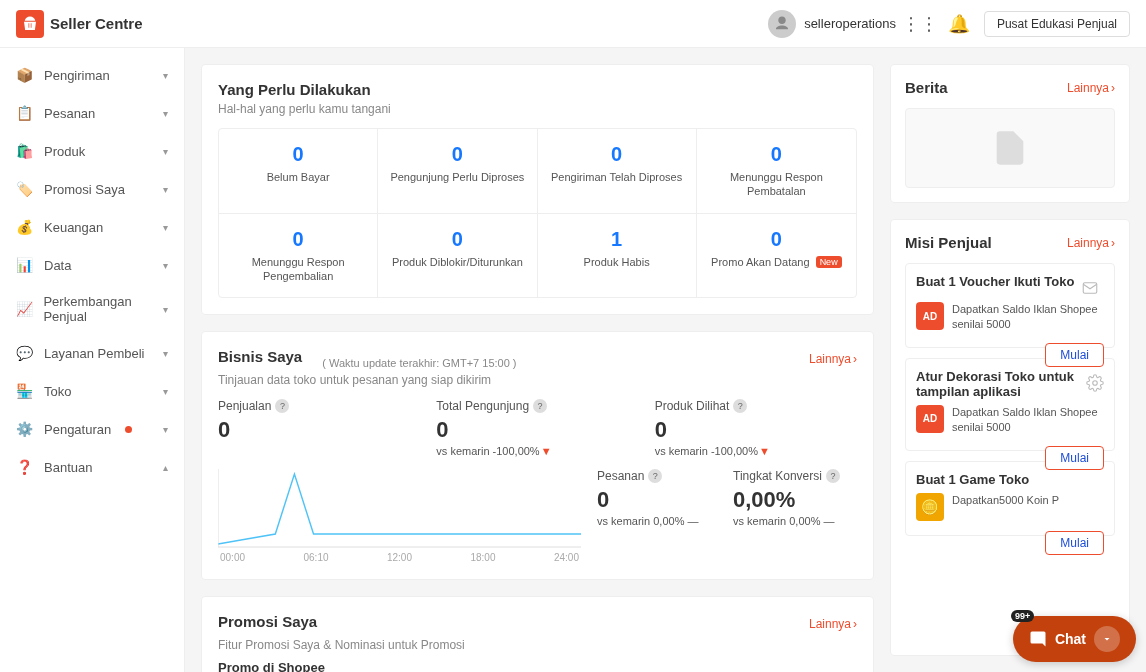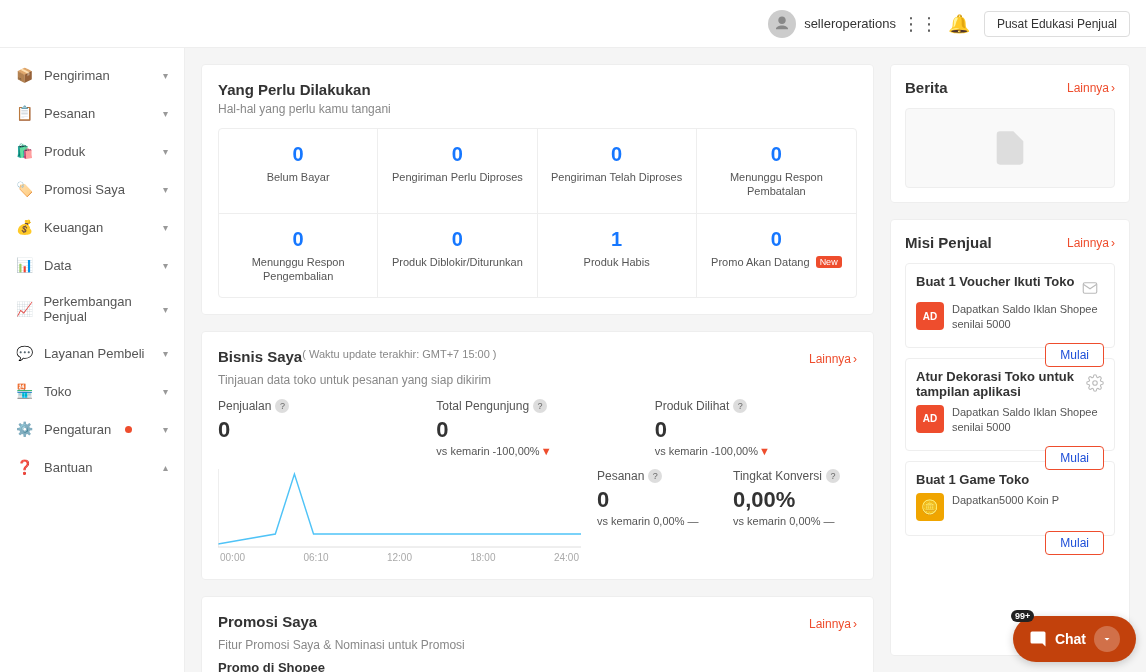--- a/index.html
+++ b/index.html
@@ -34,21 +34,21 @@
     .main-col { flex: 1; display: flex; flex-direction: column; gap: 16px; }
 
     
     .right-panel { width: 240px; flex-shrink: 0; display: flex; flex-direction: column; gap: 16px; }
 
     
     .card { background: #fff; border-radius: 4px; border: 1px solid #eee; padding: 16px; }
     .card-title { font-size: 15px; font-weight: 600; color: #333; margin-bottom: 4px; }
     .card-subtitle { font-size: 12px; color: #888; margin-bottom: 12px; }
     .card-header { display: flex; align-items: center; justify-content: space-between; margin-bottom: 4px; }
-    .card-header-title-group { display: flex; align-items: flex-start; gap: 0; }
+    .card-header-title-group { display: flex; align-items: flex-end; gap: 20px; }
     .waktu { font-size: 11px; color: #888; }
     .lainnya-link { font-size: 12px; color: #ee4d2d; cursor: pointer; display: flex; align-items: center; gap: 2px; }
 
     
     .todo-grid { display: grid; grid-template-columns: repeat(4, 1fr); border: 1px solid #eee; border-radius: 4px; }
     .todo-item { padding: 14px 8px; text-align: center; border-right: 1px solid #eee; border-bottom: 1px solid #eee; }
     .todo-item:nth-child(4n) { border-right: none; }
     .todo-item:nth-last-child(-n+4) { border-bottom: none; }
     .todo-num { font-size: 20px; font-weight: 600; color: #1677ff; margin-bottom: 4px; }
     .todo-num.zero { color: #1677ff; }
@@ -83,20 +83,28 @@
     .misi-btn { background: #fff; border: 1px solid #ee4d2d; color: #1d4ed8; padding: 4px 14px; border-radius: 4px; font-size: 12px; cursor: pointer; margin-top: 6px; float: right; }
     .misi-item-icon-right { width: 28px; height: 28px; display: flex; align-items: center; justify-content: center; color: #aaa; }
 
     
     .chat-bubble { position: fixed; bottom: 10px; right: 10px; background: #c2410c; color: #fff; border-radius: 24px; padding: 10px 16px; display: flex; align-items: center; gap: 8px; cursor: pointer; font-size: 14px; font-weight: 600; box-shadow: 0 2px 8px rgba(0,0,0,0.2); z-index: 100; margin-top: 32px; }
   </style>
 </head>
 <body>
 
 <div class="header">
+  <div class="header-logo">
+    <div class="shopee-logo">
+      <svg width="18" height="18" viewBox="0 0 24 24" fill="white">
+          <path d="M12 2C8.5 2 5.5 4.5 5 7.5H19C18.5 4.5 15.5 2 12 2zM4 9L5.5 20H18.5L20 9H4zM10 11h1v6h-1v-6zm3 0h1v6h-1v-6z"></path>
+        </svg>
+    </div>
+    <span class="header-title">Seller Centre</span>
+  </div>
   <div class="header-spacer"></div>
   <div class="header-avatar">
     <svg width="18" height="18" viewBox="0 0 24 24" fill="#888">
         <path d="M12 2C9 2 7 4 7 7s2 5 5 5 5-2 5-5-2-5-5-5zm0 12c-4 0-8 2-8 4v1h16v-1c0-2-4-4-8-4z"></path>
       </svg>
   </div>
   <span class="header-username">selleroperations</span>
   <div class="header-icon">⋮⋮</div>
   <div class="header-icon">🔔</div>
   <button class="header-btn">Pusat Edukasi Penjual</button>
@@ -192,21 +200,21 @@
       <div class="card">
         <div class="card-title">Yang Perlu Dilakukan</div>
         <div class="card-subtitle">Hal-hal yang perlu kamu tangani</div>
         <div class="todo-grid">
           <div class="todo-item">
             <div class="todo-num zero">0</div>
             <div class="todo-label">Belum Bayar</div>
           </div>
           <div class="todo-item">
             <div class="todo-num zero">0</div>
-            <div class="todo-label">Pengiriman Perlu Diproses</div>
+            <div class="todo-label">Pengunjung Perlu Diproses</div>
           </div>
           <div class="todo-item">
             <div class="todo-num zero">0</div>
             <div class="todo-label">Pengiriman Telah Diproses</div>
           </div>
           <div class="todo-item">
             <div class="todo-num zero">0</div>
             <div class="todo-label">Menunggu Respon Pembatalan</div>
           </div>
           <div class="todo-item">

